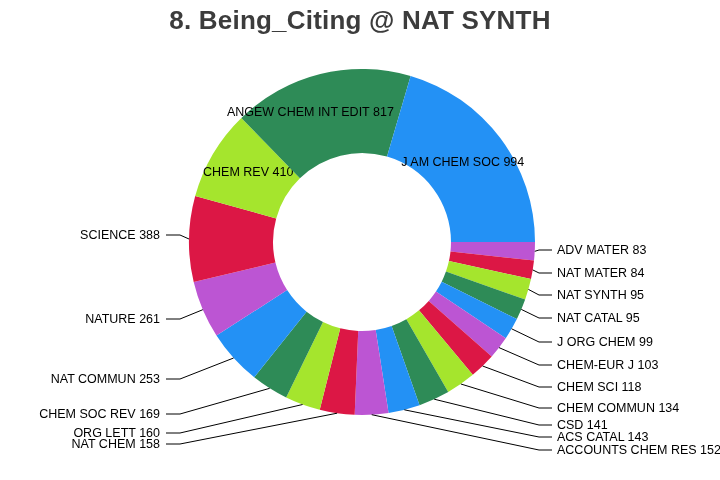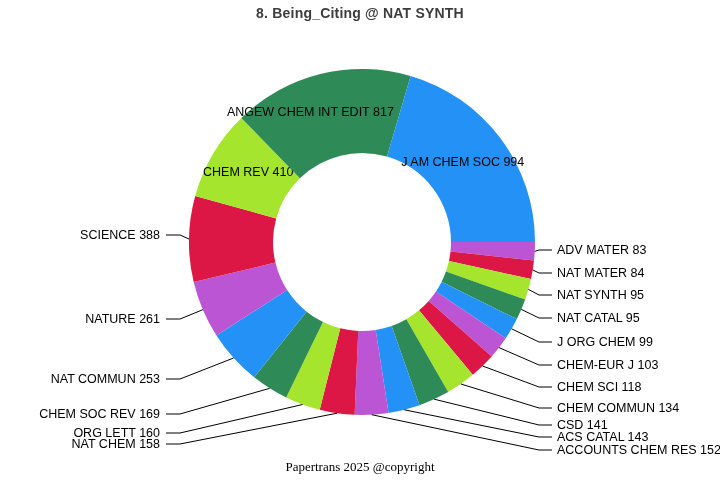--- a/index.html
+++ b/index.html
@@ -10,21 +10,21 @@
     background: #ffffff;
     overflow: hidden;
     font-family: "Liberation Sans", sans-serif;
   }
   .chart-title {
     position: absolute;
     top: 5px;
     left: 0;
     width: 720px;
     text-align: center;
-    font-size: 14px;
+    font-size: 26px;
     font-weight: bold;
     color: #3c3c3c;
     letter-spacing: 0.2px;
   }
   .chart-footer {
     position: absolute;
     bottom: 5px;
     left: 0;
     width: 720px;
     text-align: center;
@@ -102,14 +102,13 @@
       <polyline points="189.0,239.0 180,235 166,235" fill="none" stroke="#000000" stroke-width="1"></polyline>
       <text x="160" y="239" text-anchor="end">SCIENCE 388</text>
       <path d="M 195.20 196.12 A 173 173 0 0 1 241.32 118.04 L 299.92 178.23 A 89 89 0 0 0 276.19 218.40 Z" fill="#a5e52d"></path>
       <text x="248.2" y="176.4" text-anchor="middle">CHEM REV 410</text>
       <path d="M 241.32 118.04 A 173 173 0 0 1 410.63 75.97 L 387.02 156.59 A 89 89 0 0 0 299.92 178.23 Z" fill="#2e8b57"></path>
       <text x="310.4" y="115.9" text-anchor="middle">ANGEW CHEM INT EDIT 817</text>
       <path d="M 410.63 75.97 A 173 173 0 0 1 535.00 242.00 L 451.00 242.00 A 89 89 0 0 0 387.02 156.59 Z" fill="#2391f5"></path>
       <text x="462.8" y="165.5" text-anchor="middle">J AM CHEM SOC 994</text>
     </svg>
 
-  <div class="chart-footer">Papertrans 2025 @copyright</div>
 </div>
 
 </body></html>

